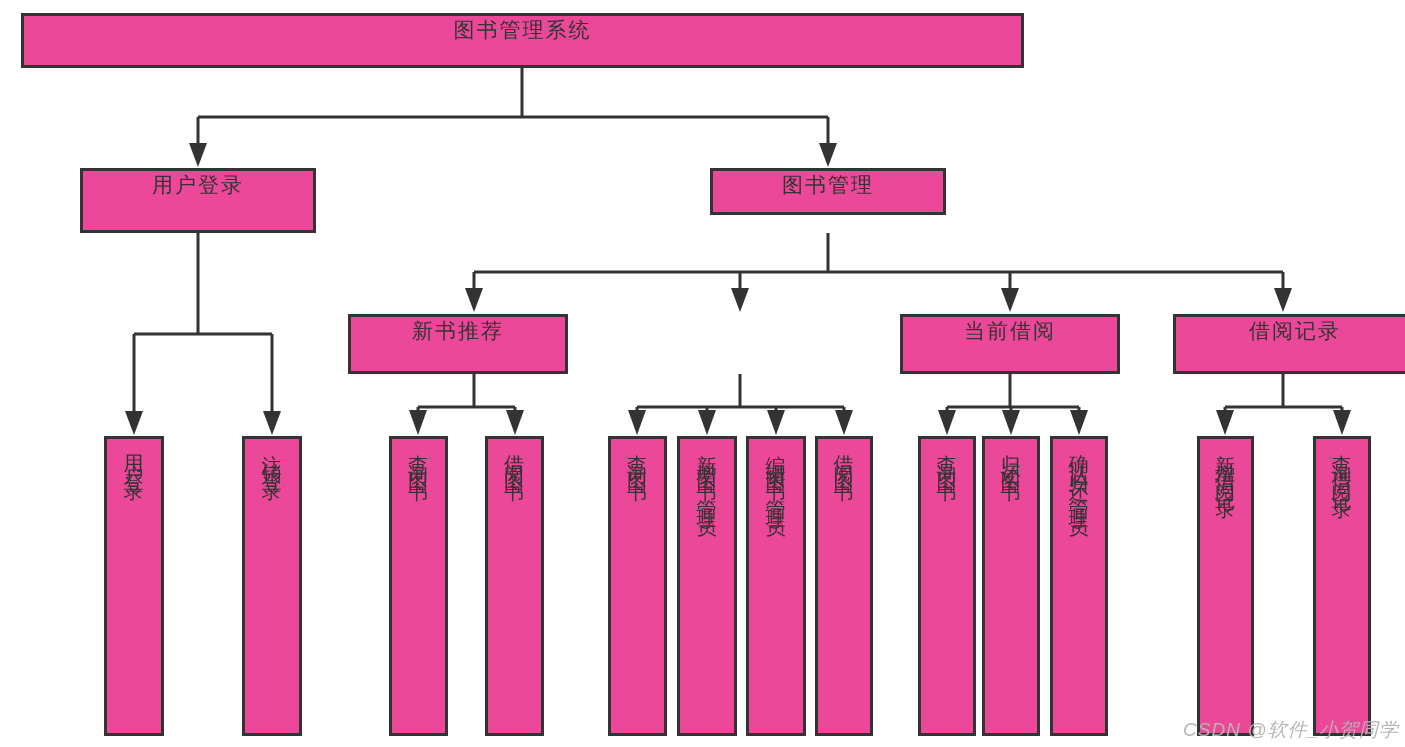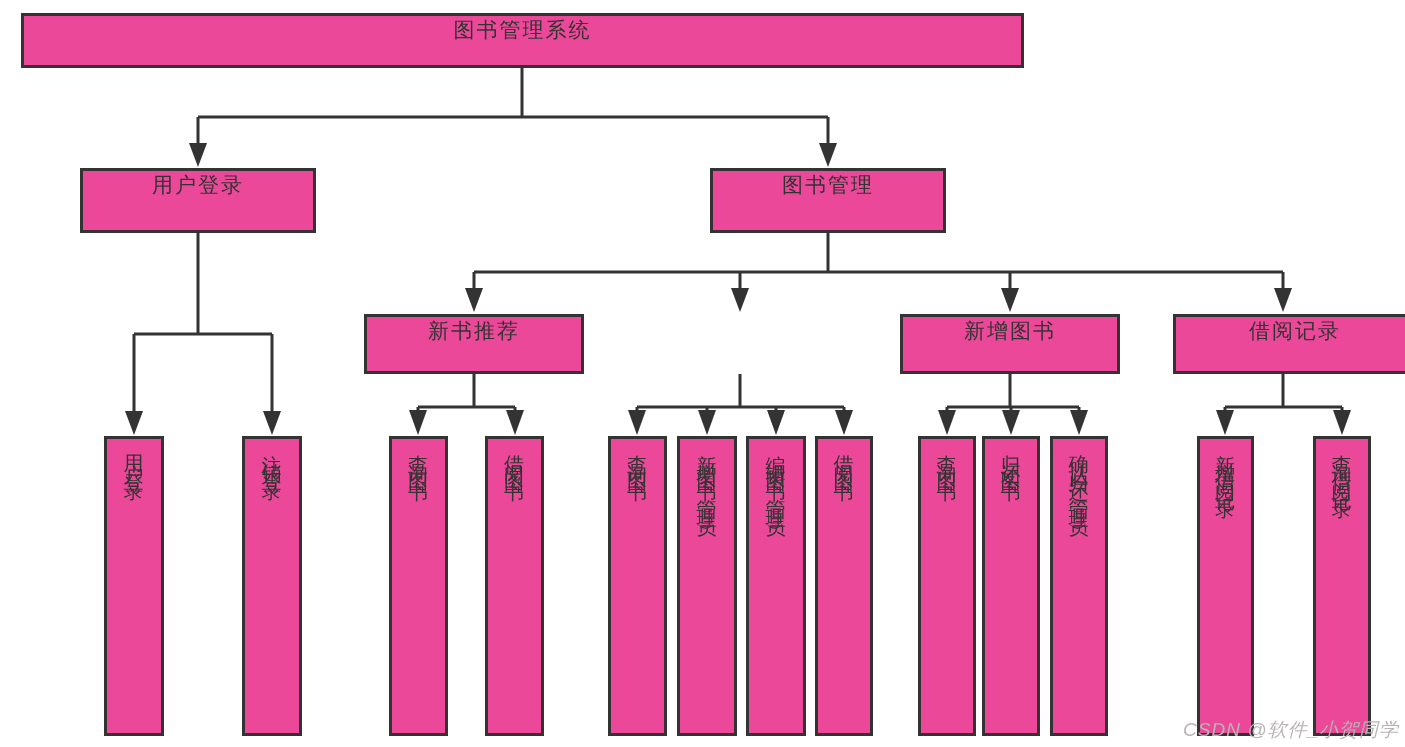--- a/index.html
+++ b/index.html
@@ -87,29 +87,29 @@
     </g>
   </svg>
 
   <div class="node h-node" style="left:21px;top:13px;width:1003px;height:55px">
     <span>图书管理系统</span>
   </div>
 
   <div class="node h-node" style="left:80px;top:168px;width:236px;height:65px">
     <span>用户登录</span>
   </div>
-  <div class="node h-node" style="left:710px;top:168px;width:236px;height:65px">
+  <div class="node h-node" style="left:710px;top:168px;width:236px;height:47px">
     <span>图书管理</span>
   </div>
 
-  <div class="node h-node" style="left:364px;top:314px;width:220px;height:60px">
+  <div class="node h-node" style="left:348px;top:314px;width:220px;height:60px">
     <span>新书推荐</span>
   </div>
   <div class="node h-node" style="left:900px;top:314px;width:220px;height:60px">
-    <span>新增图书</span>
+    <span>当前借阅</span>
   </div>
   <div class="node h-node" style="left:1173px;top:314px;width:244px;height:60px">
     <span>借阅记录</span>
   </div>
 
   <div class="node v-node" style="left:104px;top:436px;width:60px;height:300px">
     <span>用户登录</span>
   </div>
   <div class="node v-node" style="left:242px;top:436px;width:60px;height:300px">
     <span>注销登录</span>

